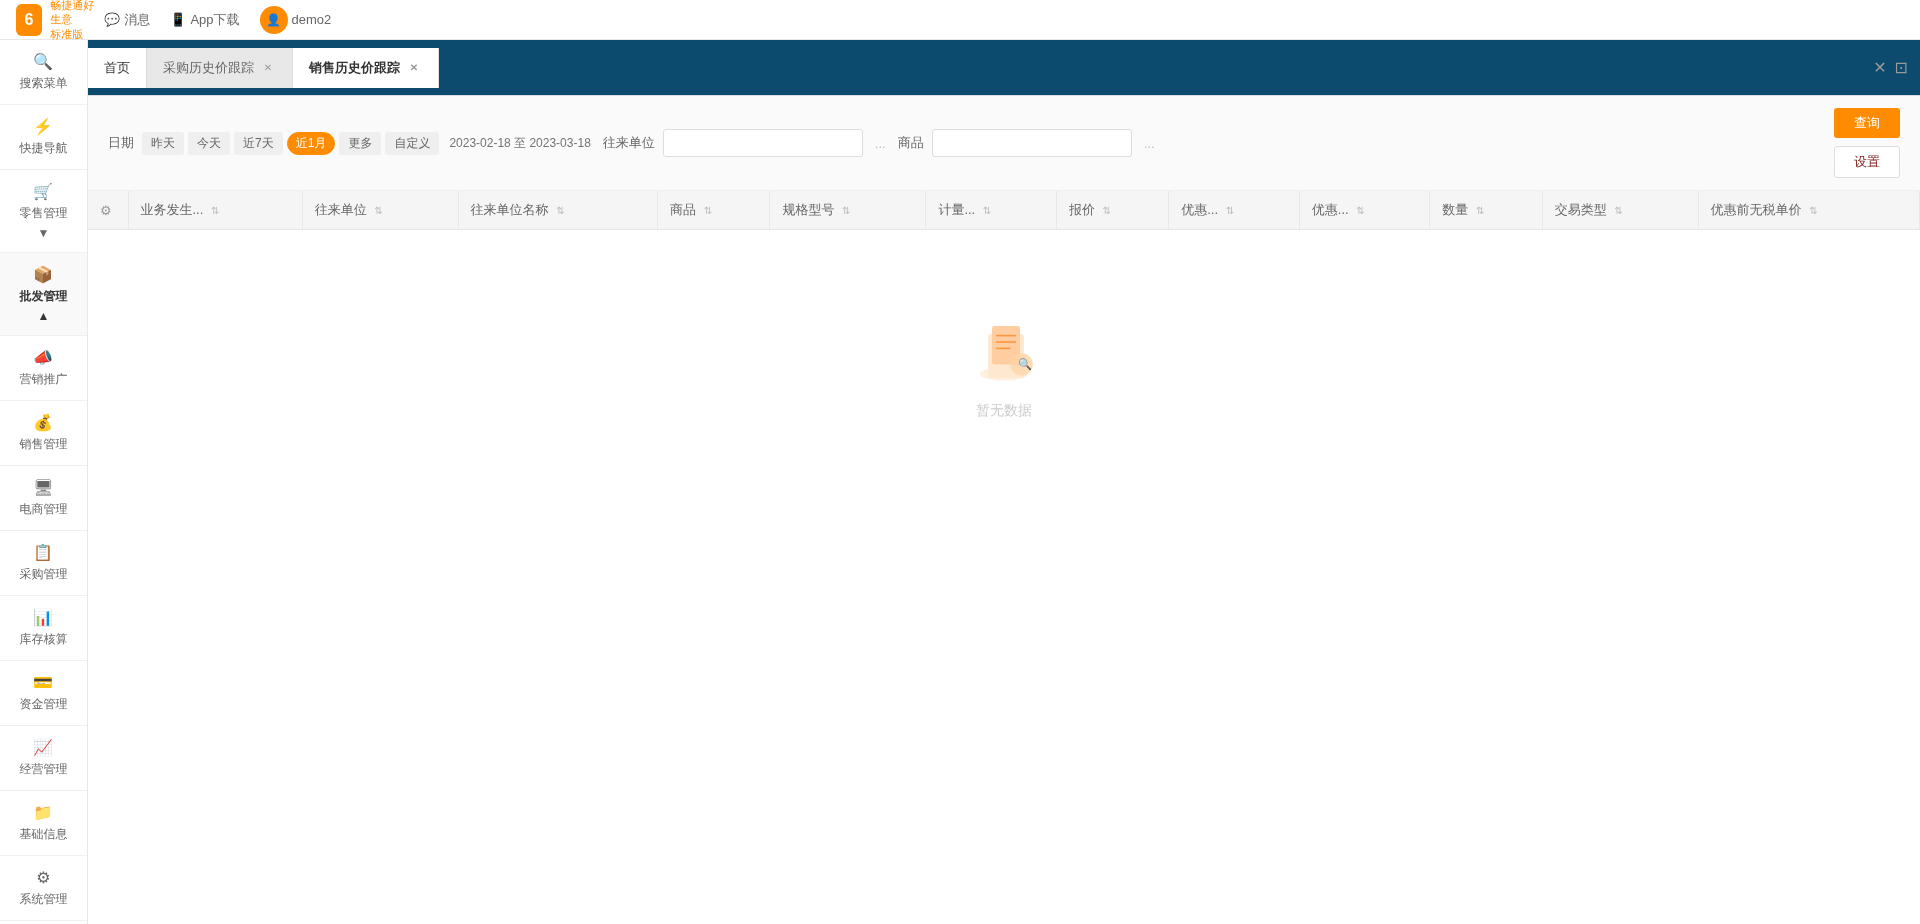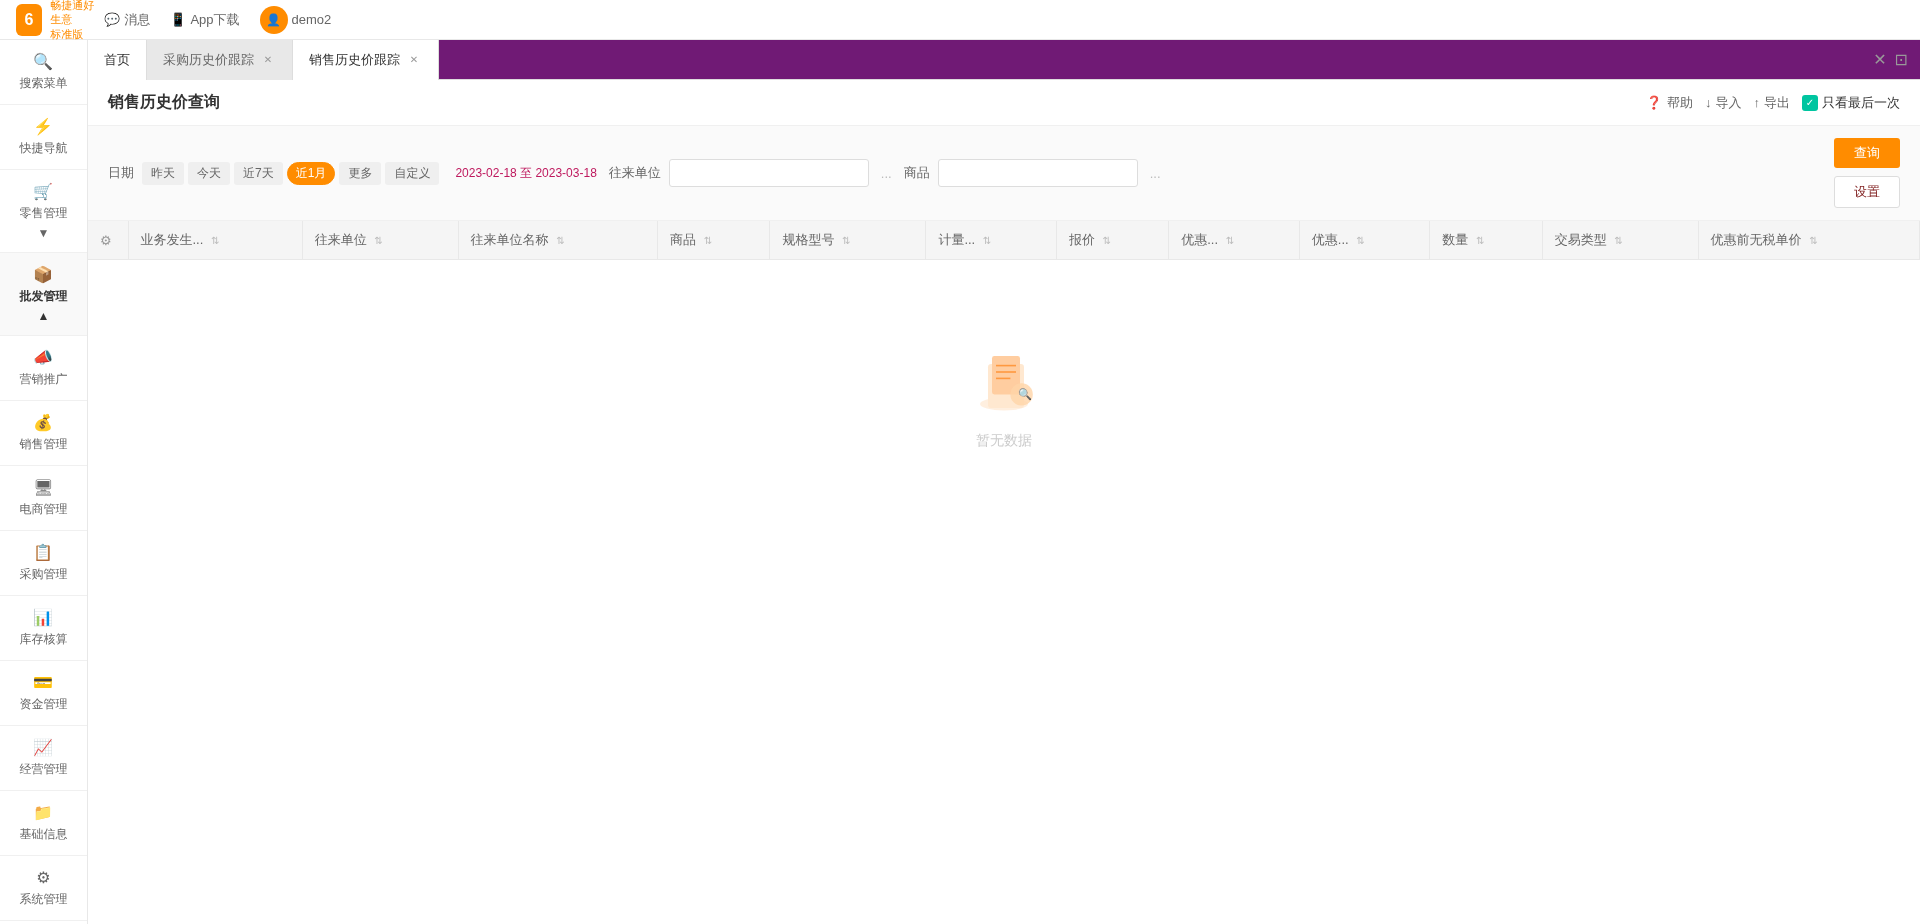--- a/index.html
+++ b/index.html
@@ -116,22 +116,22 @@
     
     .content-area {
       flex: 1;
       display: flex;
       flex-direction: column;
       overflow: hidden;
     }
 
     
     .tab-bar {
-      height: 40px;
-      background: #701a75;
+      height: 56px;
+      background: #0c4a6e;
       display: flex;
       align-items: center;
       flex-shrink: 0;
       border-bottom: 1px solid #ddd;
     }
     .tab-item {
       height: 40px;
       display: flex;
       align-items: center;
       padding: 0 16px;
@@ -142,20 +142,21 @@
       gap: 6px;
       background: #e8e8e8;
     }
     .tab-item.home {
       background: #fff;
       color: #333;
     }
     .tab-item.active {
       background: #fff;
       color: #333;
+      font-weight: bold;
     }
     .tab-close {
       width: 16px;
       height: 16px;
       display: flex;
       align-items: center;
       justify-content: center;
       border-radius: 50%;
       font-size: 10px;
       color: #999;
@@ -265,23 +266,23 @@
       color: #666;
       border: 1px solid transparent;
     }
     .date-btn.active {
       background: #ff8c00;
       color: white;
       border-color: #ff8c00;
       border-radius: 12px;
     }
     .date-range {
-      color: #be185d;
+      color: #737373;
       font-size: 12px;
-      margin-left: 8px;
+      margin-left: 2px;
     }
     .filter-input {
       width: 200px;
       height: 28px;
       border: 1px solid #ddd;
       border-radius: 3px;
       padding: 0 8px;
       font-size: 13px;
       outline: none;
     }
@@ -479,41 +480,20 @@
       </div>
       <div class="tab-spacer"></div>
       <div class="tab-actions">
         <span class="tab-action-btn">✕</span>
         <span class="tab-action-btn">⊡</span>
       </div>
     </div>
 
     <div class="page-content">
 
-      <div class="page-header">
-        <div class="page-title">销售历史价查询</div>
-        <div class="page-header-actions">
-          <div class="header-action">
-            <span>❓</span>
-            <span>帮助</span>
-          </div>
-          <div class="header-action">
-            <span>↓</span>
-            <span>导入</span>
-          </div>
-          <div class="header-action">
-            <span>↑</span>
-            <span>导出</span>
-          </div>
-          <div class="checkbox-item">
-            <div class="checkbox-checked">✓</div>
-            <span>只看最后一次</span>
-          </div>
-        </div>
-      </div>
 
       <div class="filter-bar">
         <div class="filter-group">
           <span class="filter-label">日期</span>
           <div class="date-buttons">
             <button class="date-btn">昨天</button>
             <button class="date-btn">今天</button>
             <button class="date-btn">近7天</button>
             <button class="date-btn active">近1月</button>
             <button class="date-btn">更多</button>

